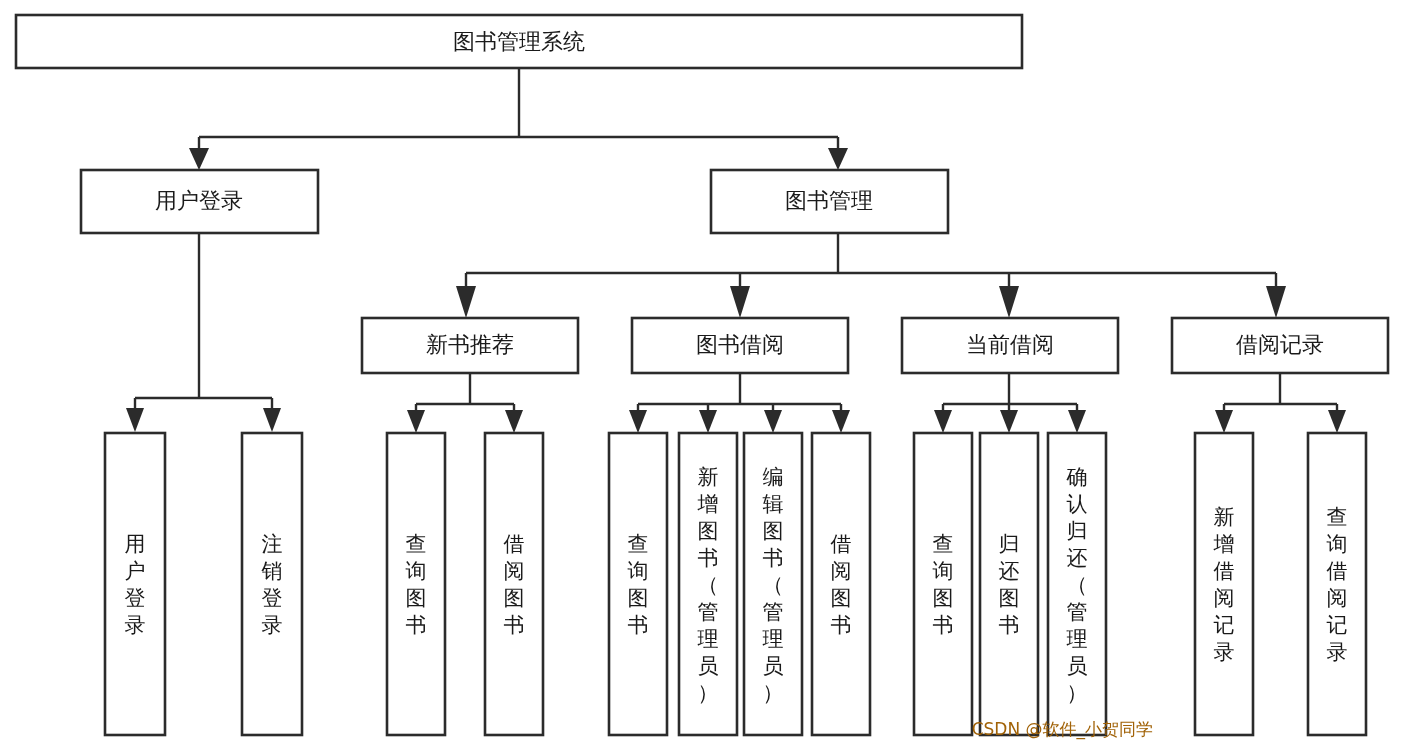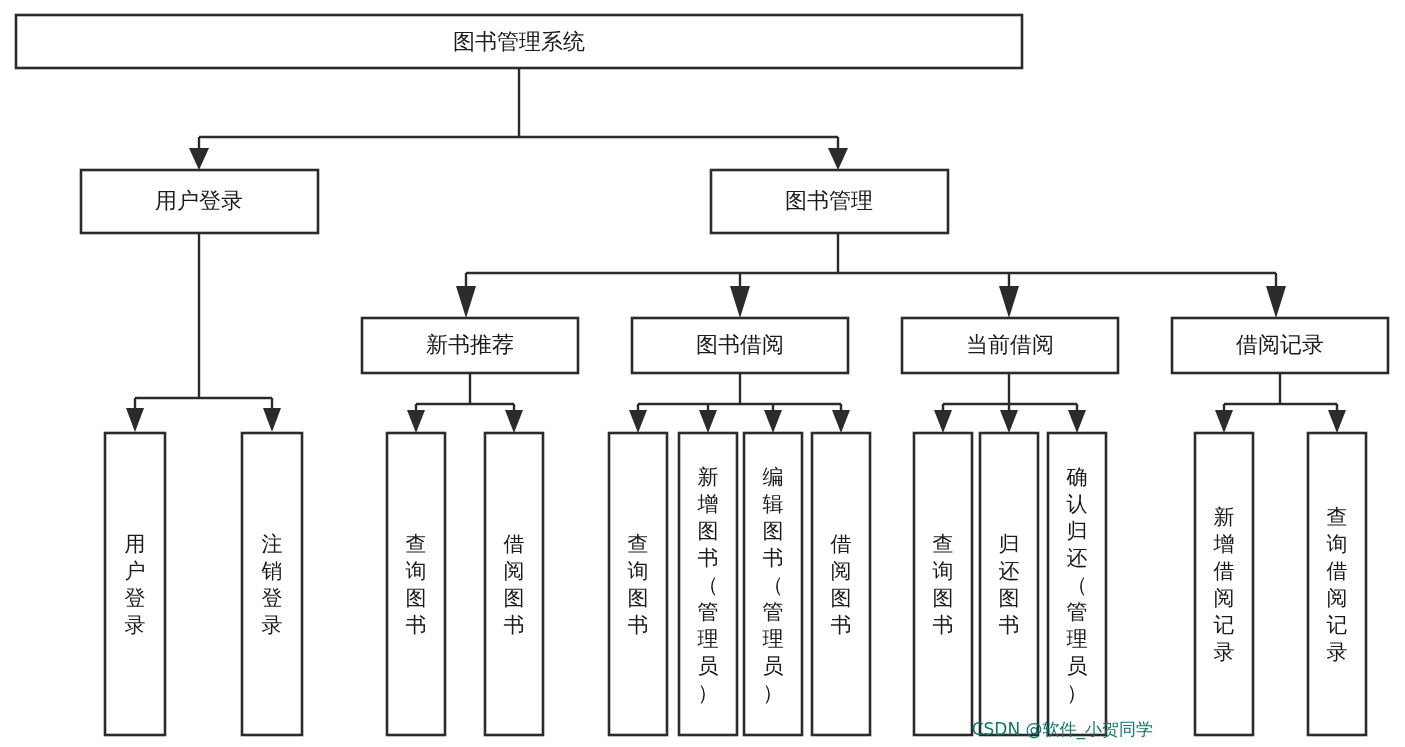--- a/index.html
+++ b/index.html
@@ -55,21 +55,21 @@
     font-size: 21px;
     fill: #1a1a1a;
     text-anchor: middle;
   }
   .watermark {
     position: absolute;
     right: 12px;
     bottom: 6px;
     font-family: "DejaVu Sans", "Liberation Sans", sans-serif;
     font-size: 17px;
-    color: #0f766e;
+    color: #a16207;
     white-space: nowrap;
     user-select: none;
   }
 </style>
 </head>
 <body>
 
 <div id="diagram-root">
 
   <svg id="flow" viewBox="0 0 1405 747" xmlns="http://www.w3.org/2000/svg">

